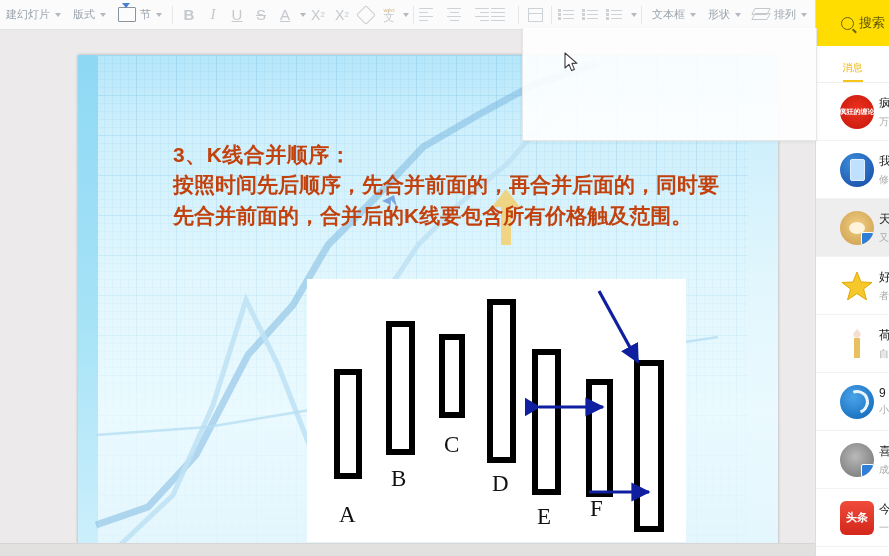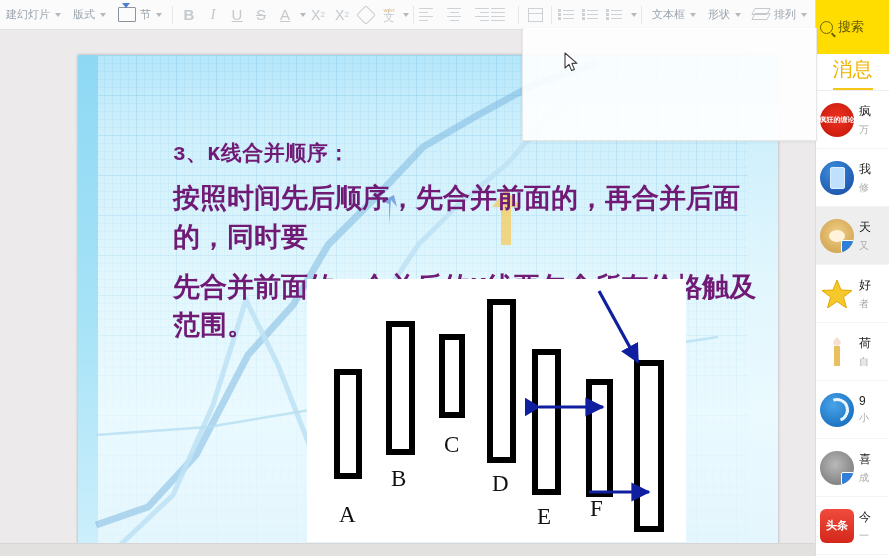--- a/index.html
+++ b/index.html
@@ -131,72 +131,72 @@
             mask-image:linear-gradient(180deg,rgba(0,0,0,.95) 0%,rgba(0,0,0,.55) 40%,rgba(0,0,0,.18) 72%,rgba(0,0,0,.10) 100%);
   }
   .left-band{
     position:absolute;left:0;top:0;width:20px;height:100%;
     background:linear-gradient(180deg,#8ed8f4,#a7e3f7 55%,#cdeffc);
   }
   .slide-svg{position:absolute;left:0;top:0;width:700px;height:494px;}
   
   .slide-text{
     position:absolute;left:95px;top:86px;width:610px;
-    color:#701a75;
-    font-family:Liberation Mono, monospace;
+    color:#c2410c;
+    font-family:Liberation Sans, sans-serif;
     z-index:3;
   }
   .slide-text .l1{font-size:21px;font-weight:bold;letter-spacing:.5px;line-height:1.35;}
-  .slide-text .l2{font-size:27px;font-weight:bold;line-height:1.42;margin-top:12px;}
+  .slide-text .l2{font-size:21px;font-weight:bold;line-height:1.42;margin-top:1px;}
   
   #diagram{
     position:absolute;left:229px;top:224px;width:379px;height:263px;
     background:#ffffff;z-index:4;overflow:hidden;
   }
   #diagram svg{display:block;}
   
   #rightpanel{
     position:absolute;left:815px;top:0;width:74px;height:556px;
     background:#ffffff;border-left:1px solid #dcdcdc;box-sizing:border-box;
     overflow:hidden;z-index:6;
   }
   #searchbar{
-    height:54px;background:#ffdd00;display:flex;align-items:center;
-    padding-left:4px;gap:5px;box-sizing:border-box;
+    height:46px;background:#ffdd00;display:flex;align-items:center;
+    padding-left:25px;gap:5px;box-sizing:border-box;
   }
   .mag{
     width:11px;height:11px;border:1.6px solid #6d6400;border-radius:50%;
     position:relative;flex:none;
   }
   .mag::after{
     content:"";position:absolute;right:-4px;bottom:-3px;width:5px;height:1.7px;
     background:#6d6400;transform:rotate(45deg);
   }
   #searchbar .slabel{font-size:13px;color:#5d5600;white-space:nowrap;}
   #msgtab{
     height:36px;display:flex;align-items:flex-end;justify-content:center;
     box-sizing:border-box;
   }
   #msgtab span{
-    font-size:20px;color:#f0b400;padding-bottom:5px;
+    font-size:10px;color:#f0b400;padding-bottom:5px;
     border-bottom:2px solid #f5c518;
   }
   .msg-list{border-top:1px solid #eee;}
   .msg-row{
     display:flex;align-items:center;gap:5px;
     height:58px;padding-left:4px;box-sizing:border-box;
     border-bottom:1px solid #f3f3f3;
     overflow:hidden;white-space:nowrap;
   }
   .msg-row.active{background:#eeeeee;}
   .msg-av{
     width:34px;height:34px;border-radius:50%;flex:none;
     display:flex;align-items:center;justify-content:center;
     font-size:9px;color:#fff;text-align:center;line-height:1;
-    overflow:hidden;position:relative;
+    overflow:hidden;position:relative;margin-left:20px;
   }
   .msg-txt{display:flex;flex-direction:column;gap:3px;overflow:hidden;}
   .msg-title{font-size:12px;color:#222;}
   .msg-sub{font-size:10px;color:#aaa;}
   
   .av-red{background:radial-gradient(circle at 50% 45%,#ee3322,#c21508);
     font-size:7px;font-weight:bold;}
   .av-phone{background:radial-gradient(circle at 38% 30%,#3d8ddd,#1449a0);}
   .av-phone::after{content:"";position:absolute;width:13px;height:20px;
     background:#bfe0ff;border-radius:2px;border:1px solid #dfefff;}

